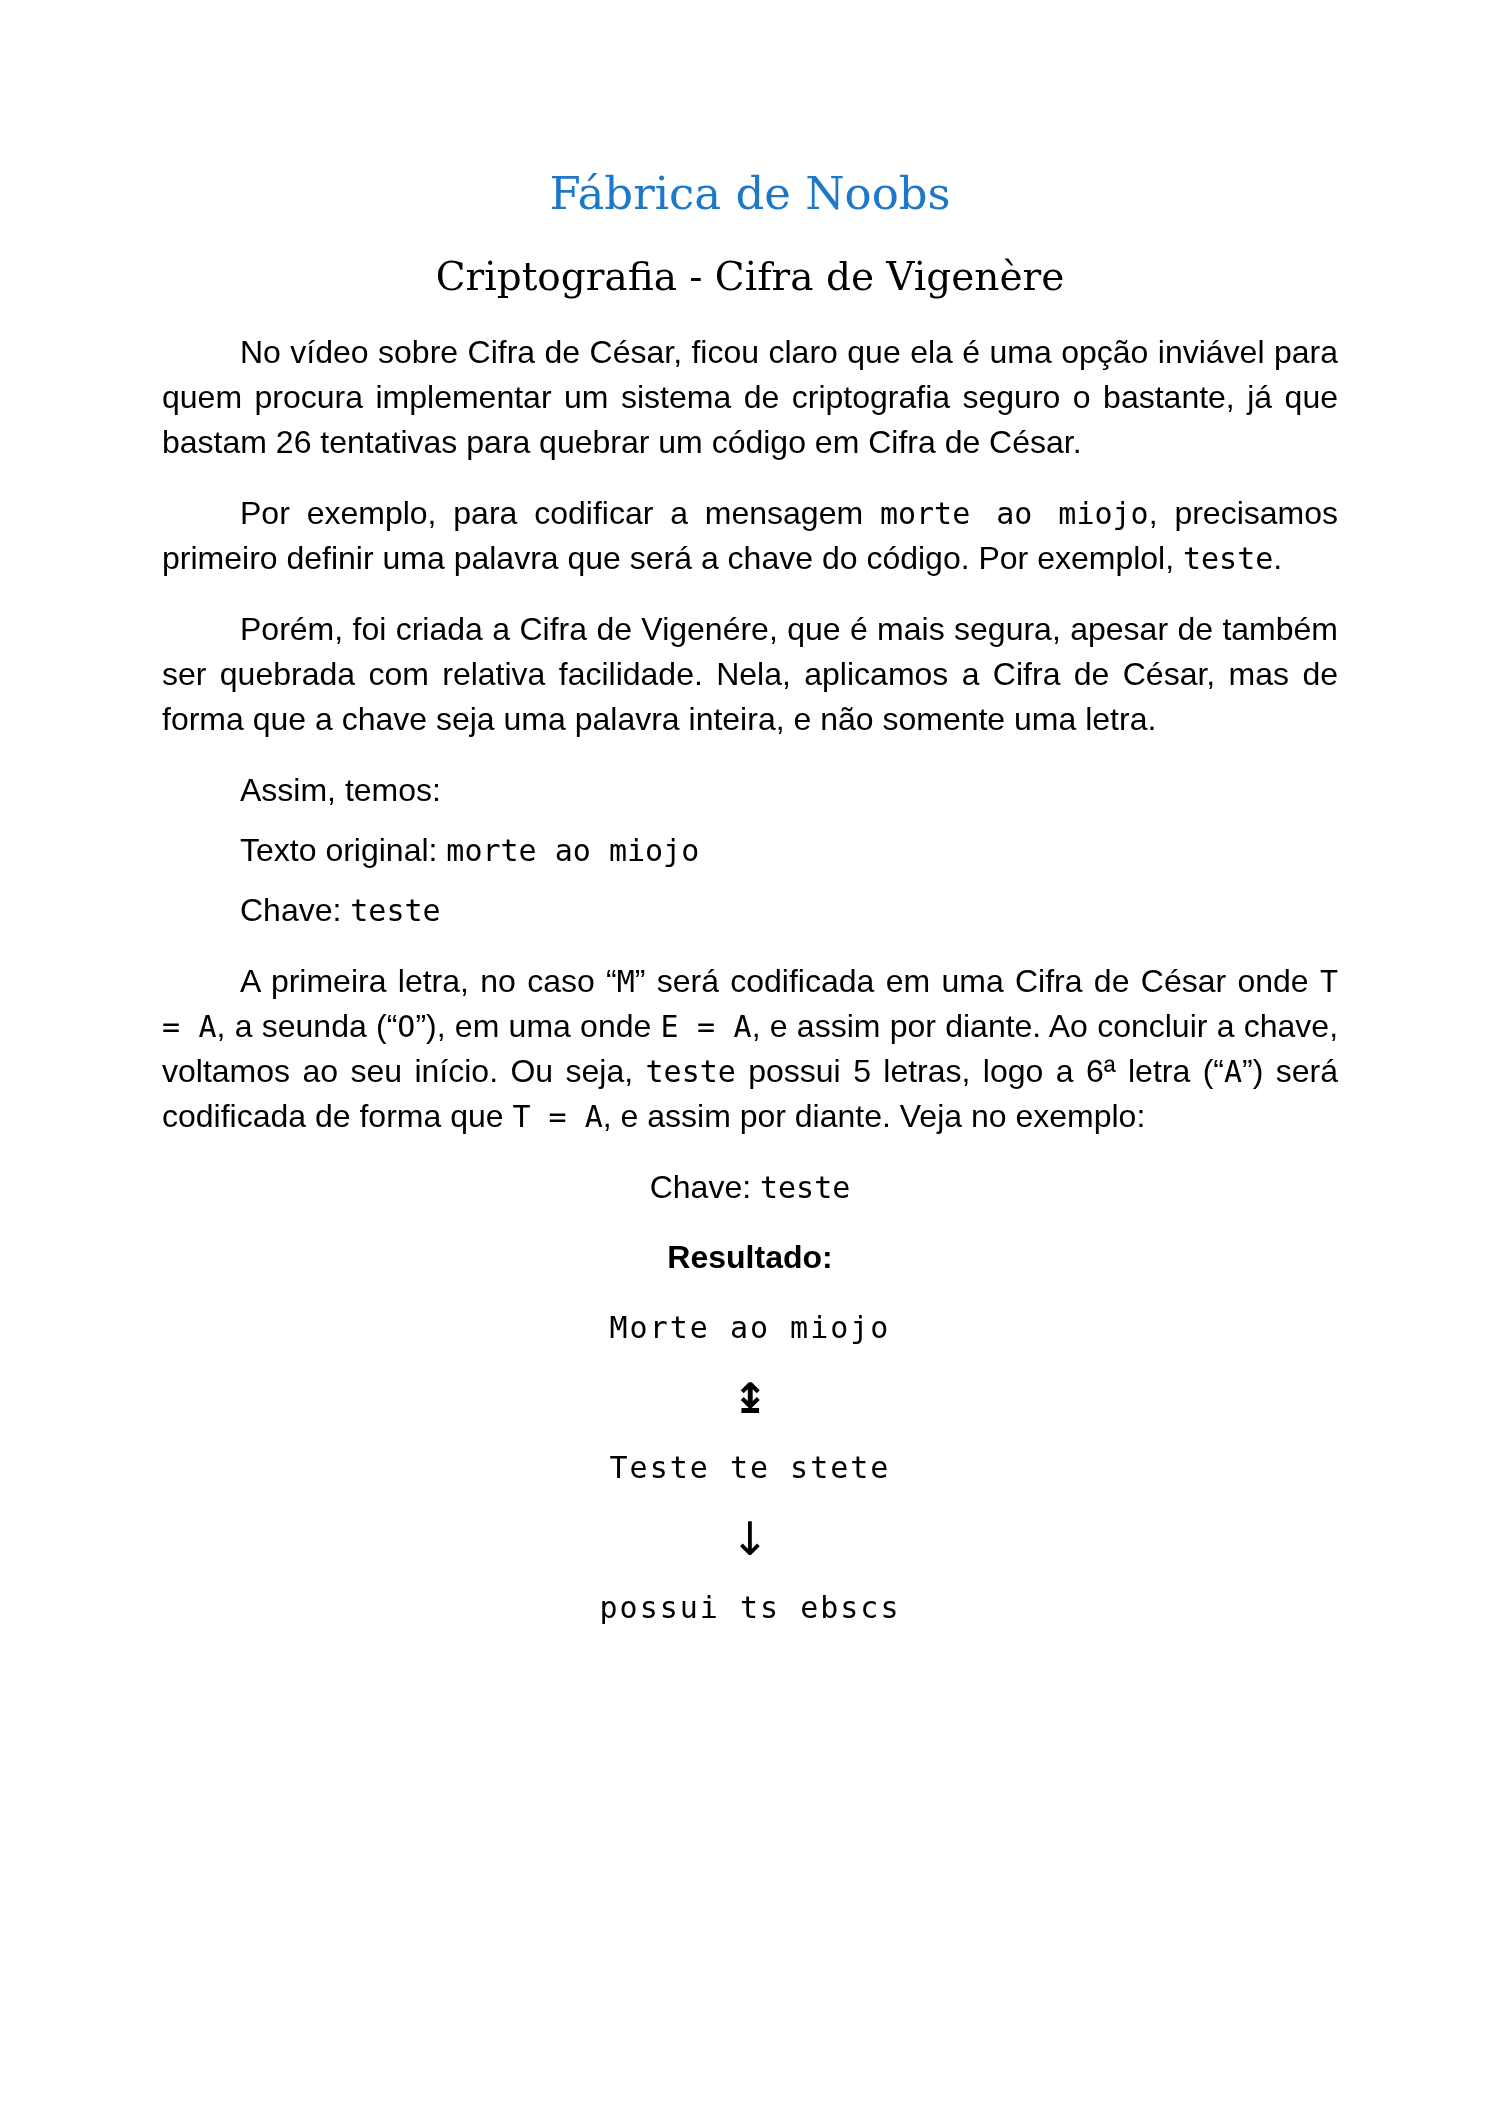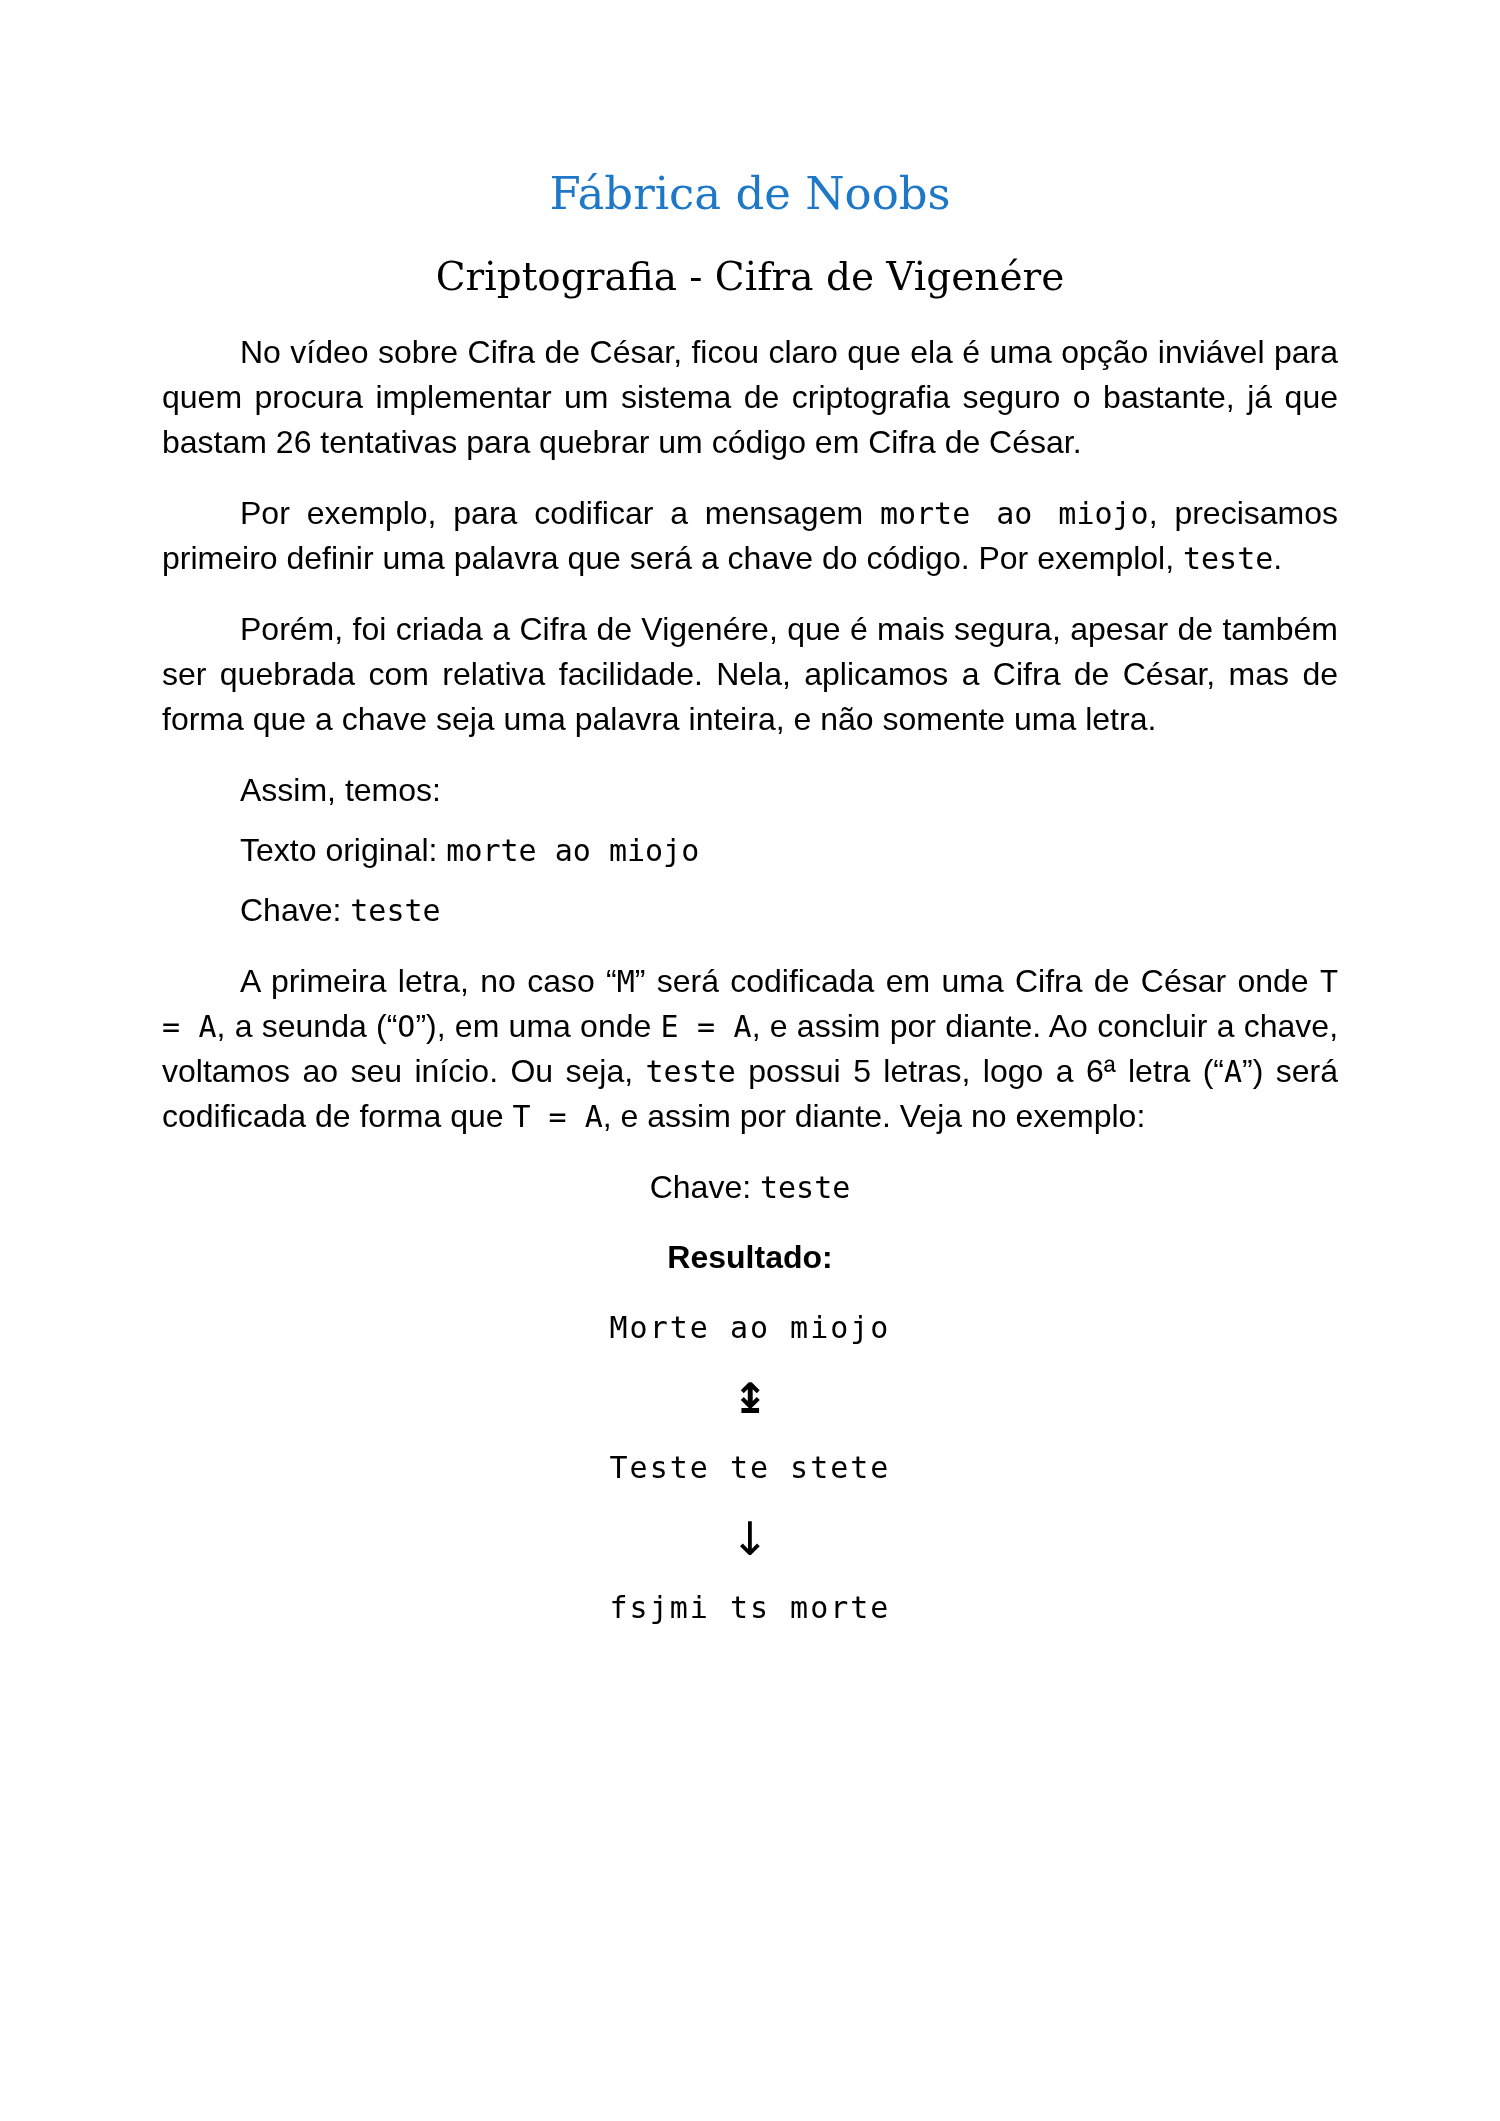--- a/index.html
+++ b/index.html
@@ -70,21 +70,21 @@
   }
   .arrow-line.thin { font-weight: normal; font-size: 46px; }
 </style>
 </head>
 <body>
 
 <div class="page">
 
   <h1 class="title">Fábrica de Noobs</h1>
 
-  <h2 class="subtitle">Criptografia - Cifra de Vigenére</h2>
+  <h2 class="subtitle">Criptografia - Cifra de Vigenère</h2>
 
   <p class="para">No vídeo sobre Cifra de César, ficou claro que ela é uma opção inviável para quem procura implementar um sistema de criptografia seguro o bastante, já que bastam 26 tentativas para quebrar um código em Cifra de César.</p>
 
   <p class="para"><span>Por exemplo, para codificar a mensagem </span><span class="mono">morte ao miojo</span><span>, precisamos primeiro definir uma palavra que será a chave do código. Por exemplol, </span><span class="mono">teste</span><span>.</span></p>
 
   <p class="para">Porém, foi criada a Cifra de Vigenére, que é mais segura, apesar de também ser quebrada com relativa facilidade. Nela, aplicamos a Cifra de César, mas de forma que a chave seja uma palavra inteira, e não somente uma letra.</p>
 
   <p class="indent-line">Assim, temos:</p>
 
   <p class="indent-line"><span>Texto original: </span><span class="mono">morte ao miojo</span></p>
@@ -100,16 +100,16 @@
     <p class="cline bold">Resultado:</p>
 
     <p class="cline mono-line">Morte ao miojo</p>
 
     <p class="arrow-line">↨</p>
 
     <p class="cline mono-line">Teste te stete</p>
 
     <p class="arrow-line thin">↓</p>
 
-    <p class="cline mono-line">fsjmi ts morte</p>
+    <p class="cline mono-line">possui ts ebscs</p>
   </div>
 
 </div>
 
 </body></html>

